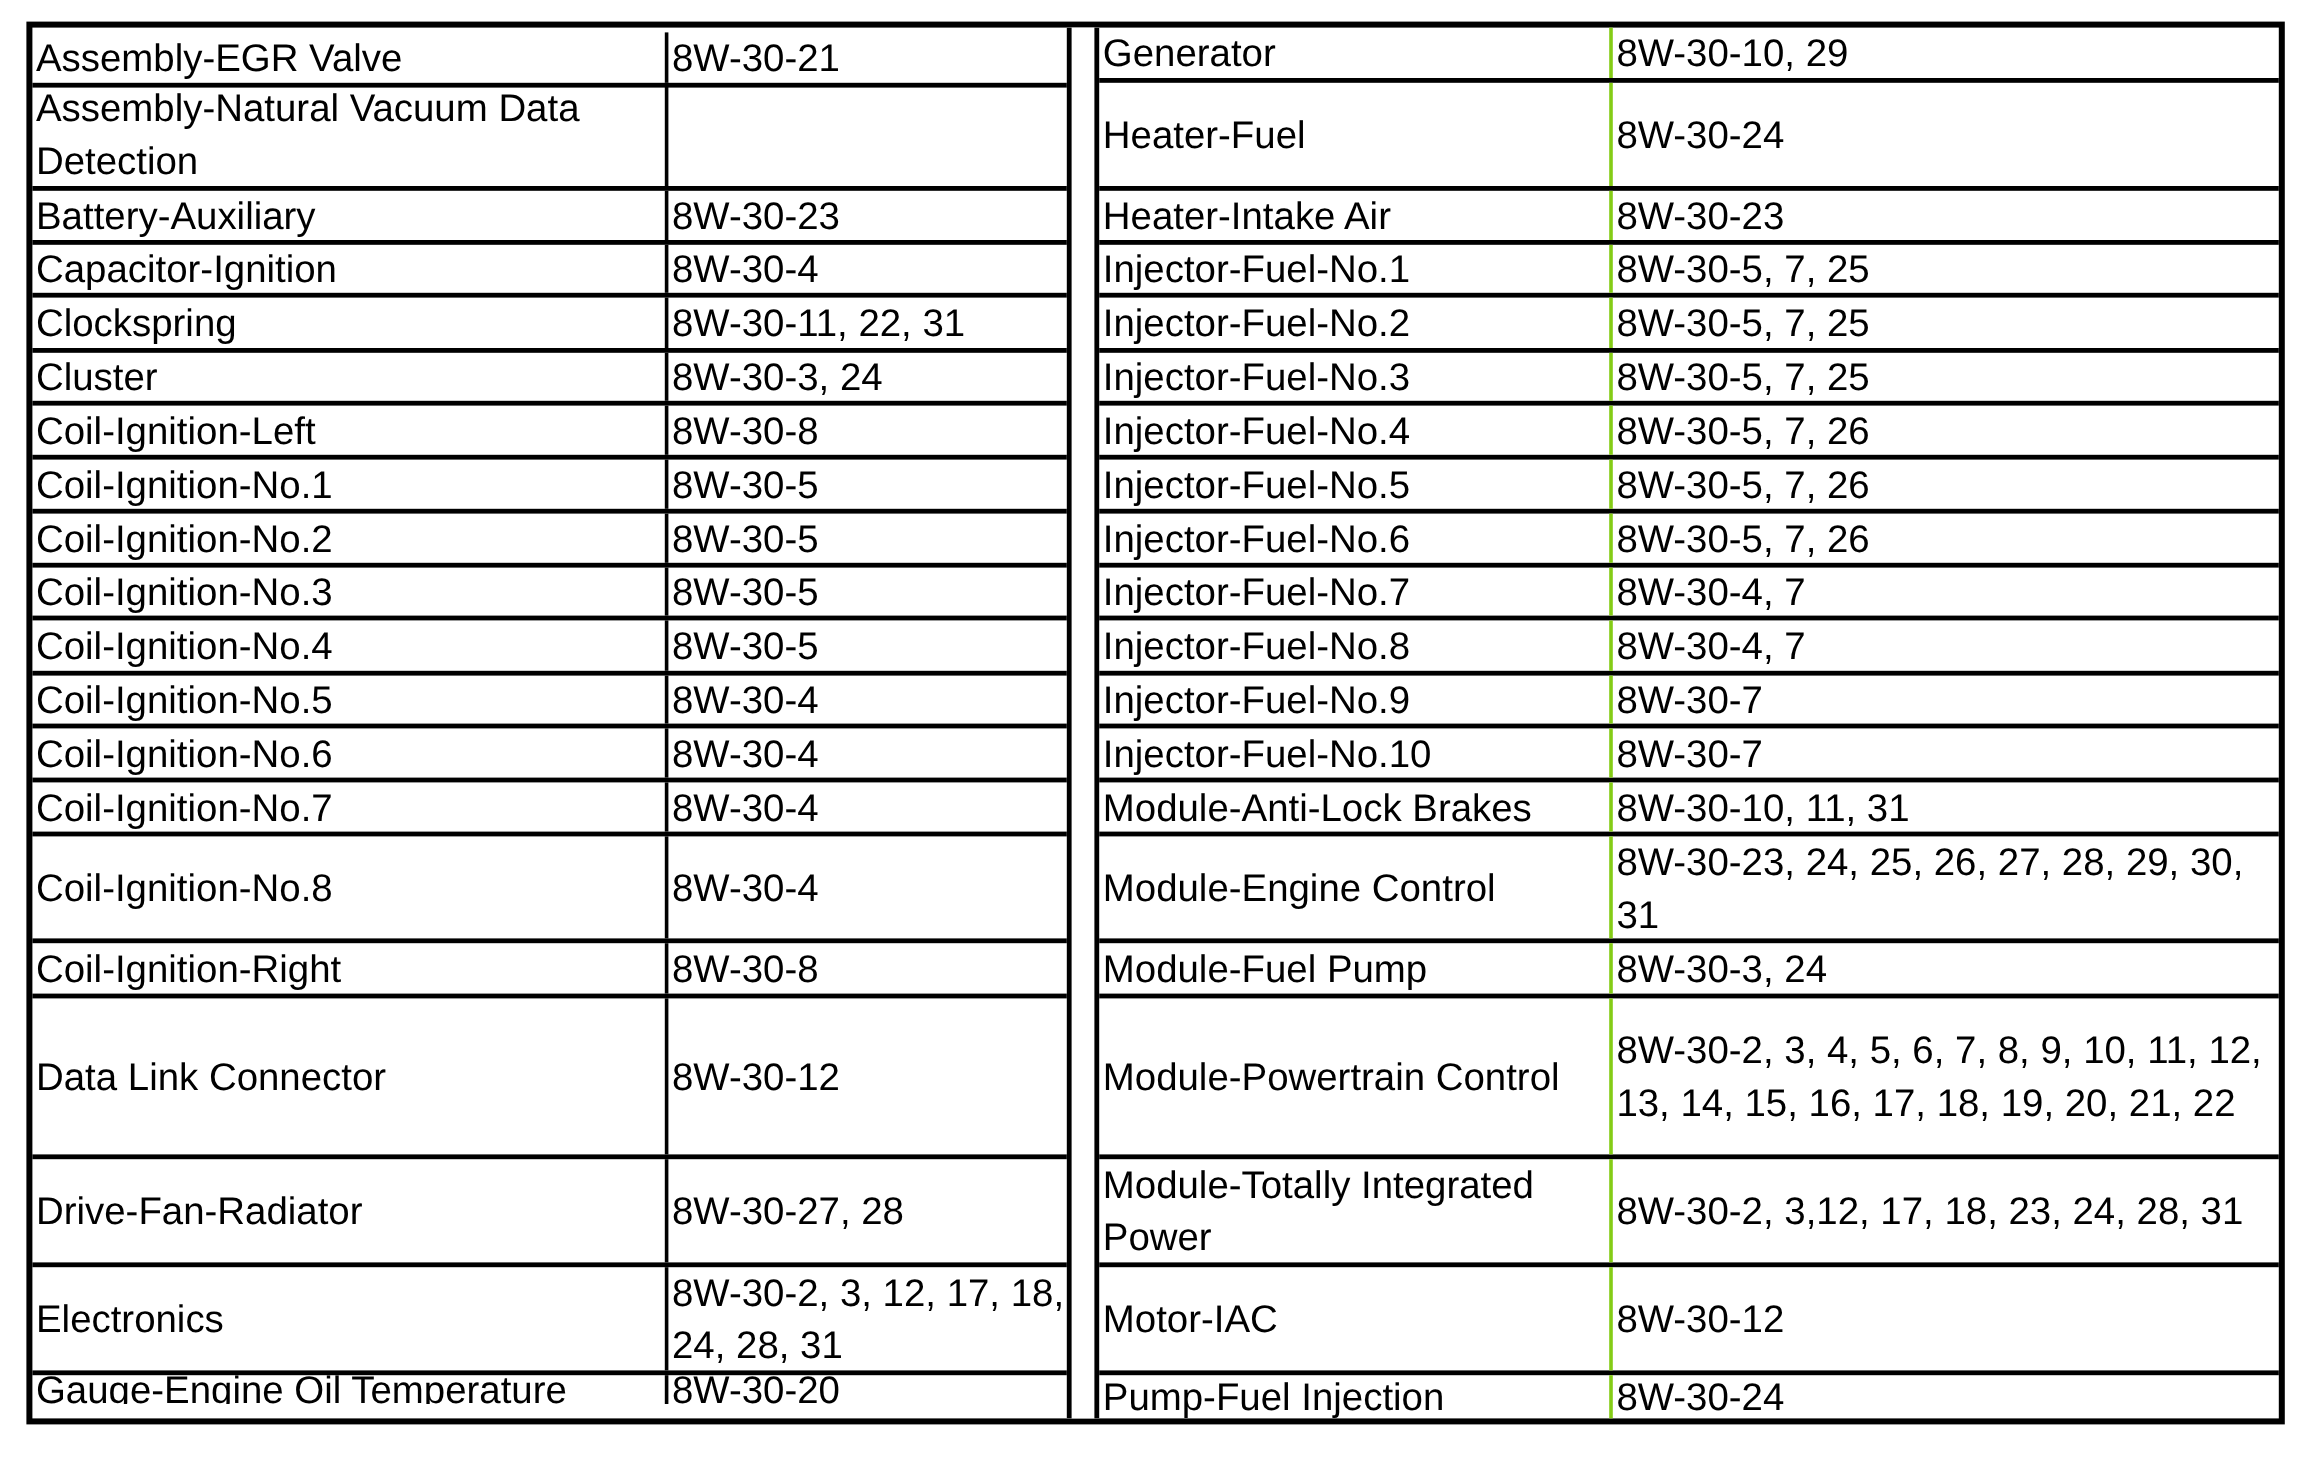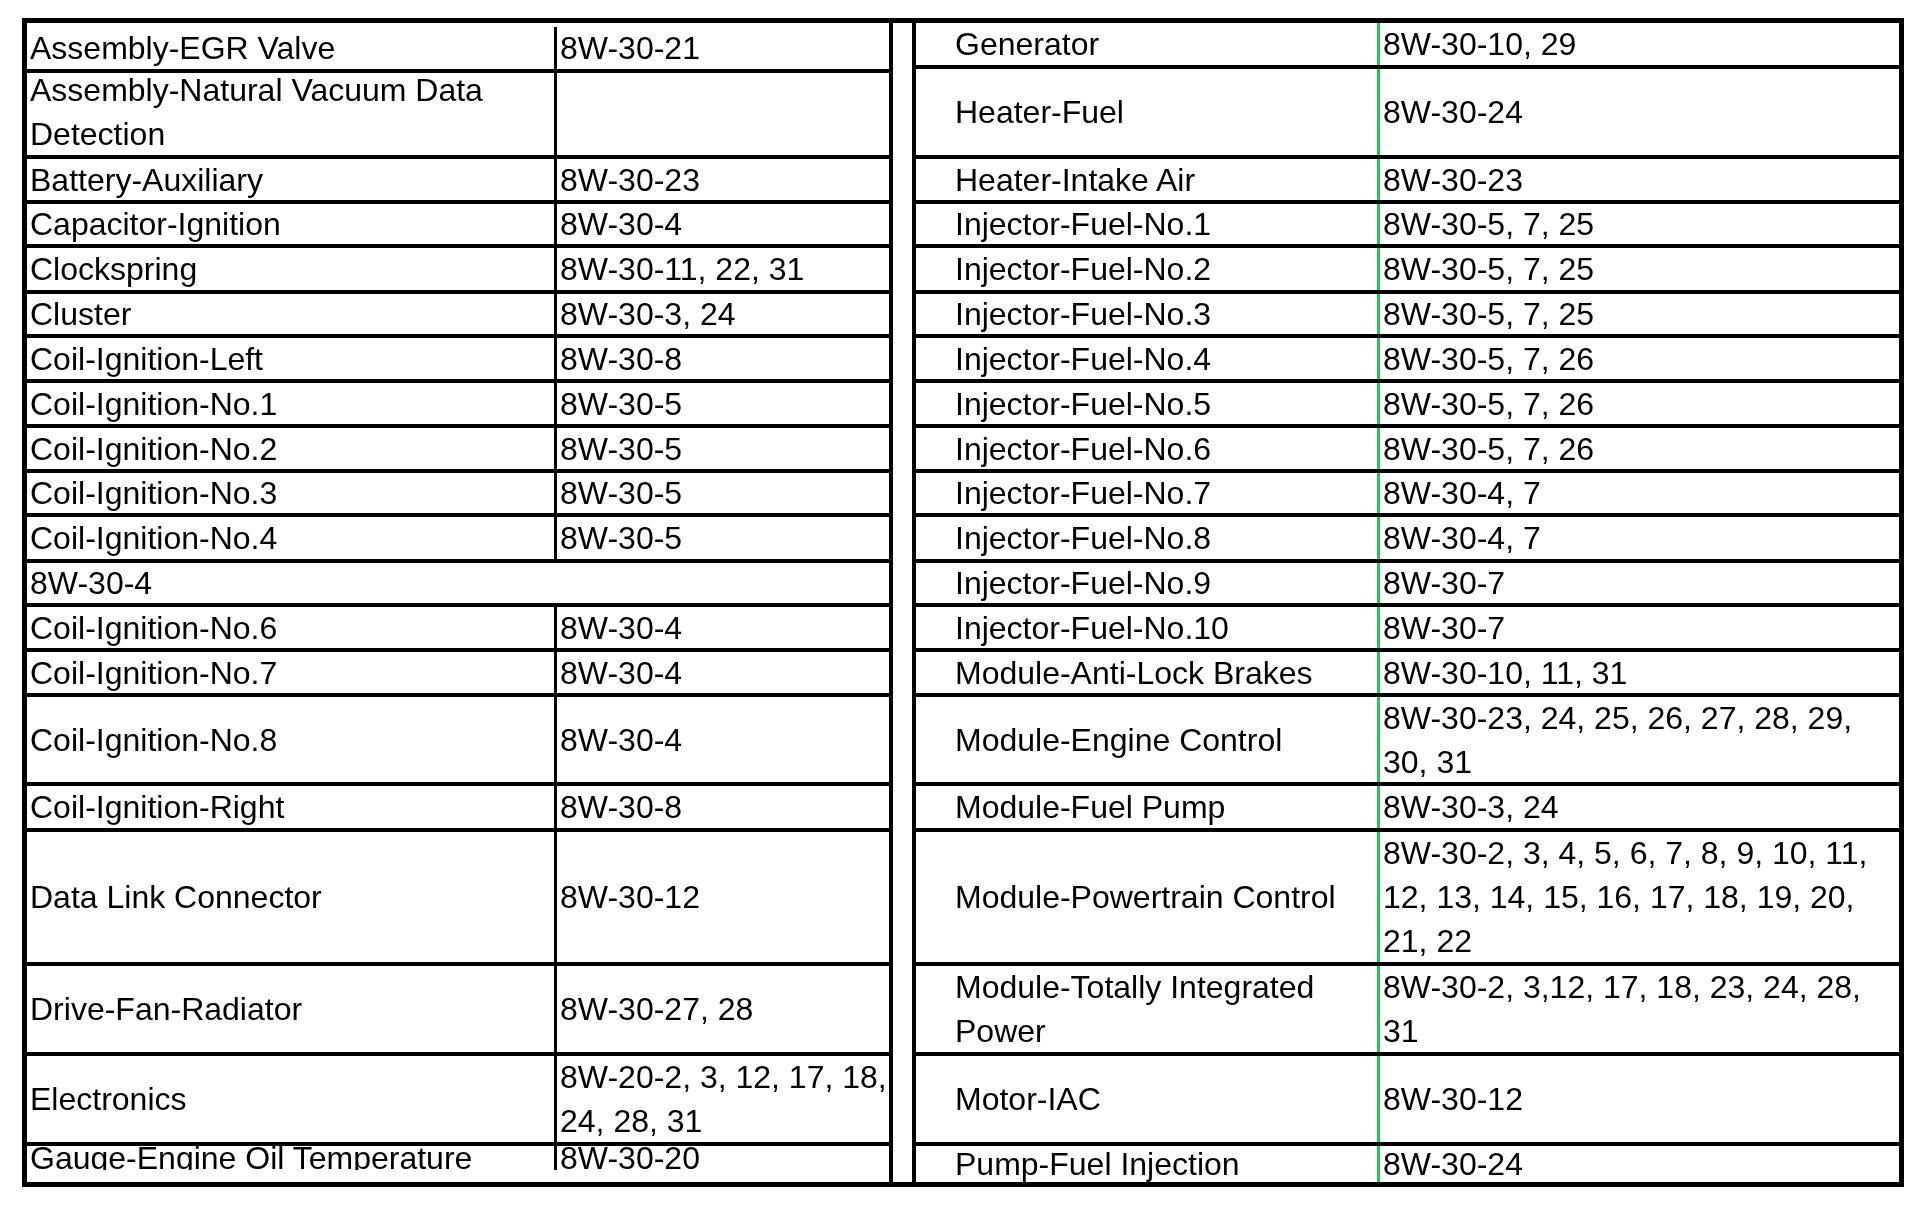--- a/index.html
+++ b/index.html
@@ -12,21 +12,21 @@
   .tbl-right { left:889px; width:983px; }
   .gap { position:absolute; left:862px; top:0; width:27px; height:100%;
          box-sizing:border-box; border-left:4px solid #000; border-right:4px solid #000; background:#fff; }
   .row { position:absolute; left:0; right:0; box-sizing:border-box;
          border-bottom:4px solid #000; display:flex; }
   .row.last { border-bottom:none; }
   .cell { box-sizing:border-box; display:flex; align-items:center; padding-left:3px;
           font-size:32px; line-height:44px; white-space:normal; overflow:hidden; }
   .tbl-left .c1 { width:530px; border-right:3px solid #000; }
   .tbl-left .c2 { width:333px; }
-  .tbl-right .c1 { width:428px; border-right:3px solid #22c55e;margin-left:36px; }
+  .tbl-right .c1 { width:428px; border-right:3px solid #84cc16; }
   .tbl-right .c2 { flex:1; }
 </style>
 </head>
 <body>
 
 <div class="outer">
 
   <div class="tbl tbl-left">
     <div class="row" style="top:4px;height:46px">
         <div class="cell c1">Assembly-EGR Valve</div>
@@ -65,20 +65,21 @@
       </div>
     <div class="row" style="top:450px;height:44px">
         <div class="cell c1">Coil-Ignition-No.3</div>
         <div class="cell c2">8W-30-5</div>
       </div>
     <div class="row" style="top:494px;height:46px">
         <div class="cell c1">Coil-Ignition-No.4</div>
         <div class="cell c2">8W-30-5</div>
       </div>
     <div class="row" style="top:540px;height:44px">
+        <div class="cell c1">Coil-Ignition-No.5</div>
         <div class="cell c2">8W-30-4</div>
       </div>
     <div class="row" style="top:584px;height:45px">
         <div class="cell c1">Coil-Ignition-No.6</div>
         <div class="cell c2">8W-30-4</div>
       </div>
     <div class="row" style="top:629px;height:45px">
         <div class="cell c1">Coil-Ignition-No.7</div>
         <div class="cell c2">8W-30-4</div>
       </div>
@@ -93,21 +94,21 @@
     <div class="row" style="top:809px;height:134px">
         <div class="cell c1">Data Link Connector</div>
         <div class="cell c2">8W-30-12</div>
       </div>
     <div class="row" style="top:943px;height:90px">
         <div class="cell c1">Drive-Fan-Radiator</div>
         <div class="cell c2">8W-30-27, 28</div>
       </div>
     <div class="row" style="top:1033px;height:90px">
         <div class="cell c1">Electronics</div>
-        <div class="cell c2">8W-20-2, 3, 12, 17, 18, 24, 28, 31</div>
+        <div class="cell c2">8W-30-2, 3, 12, 17, 18, 24, 28, 31</div>
       </div>
     <div class="row last" style="top:1123px;height:24px">
         <div class="cell c1">Gauge-Engine Oil Temperature</div>
         <div class="cell c2">8W-30-20</div>
       </div>
   </div>
 
   <div class="gap"></div>
 
   <div class="tbl tbl-right">

